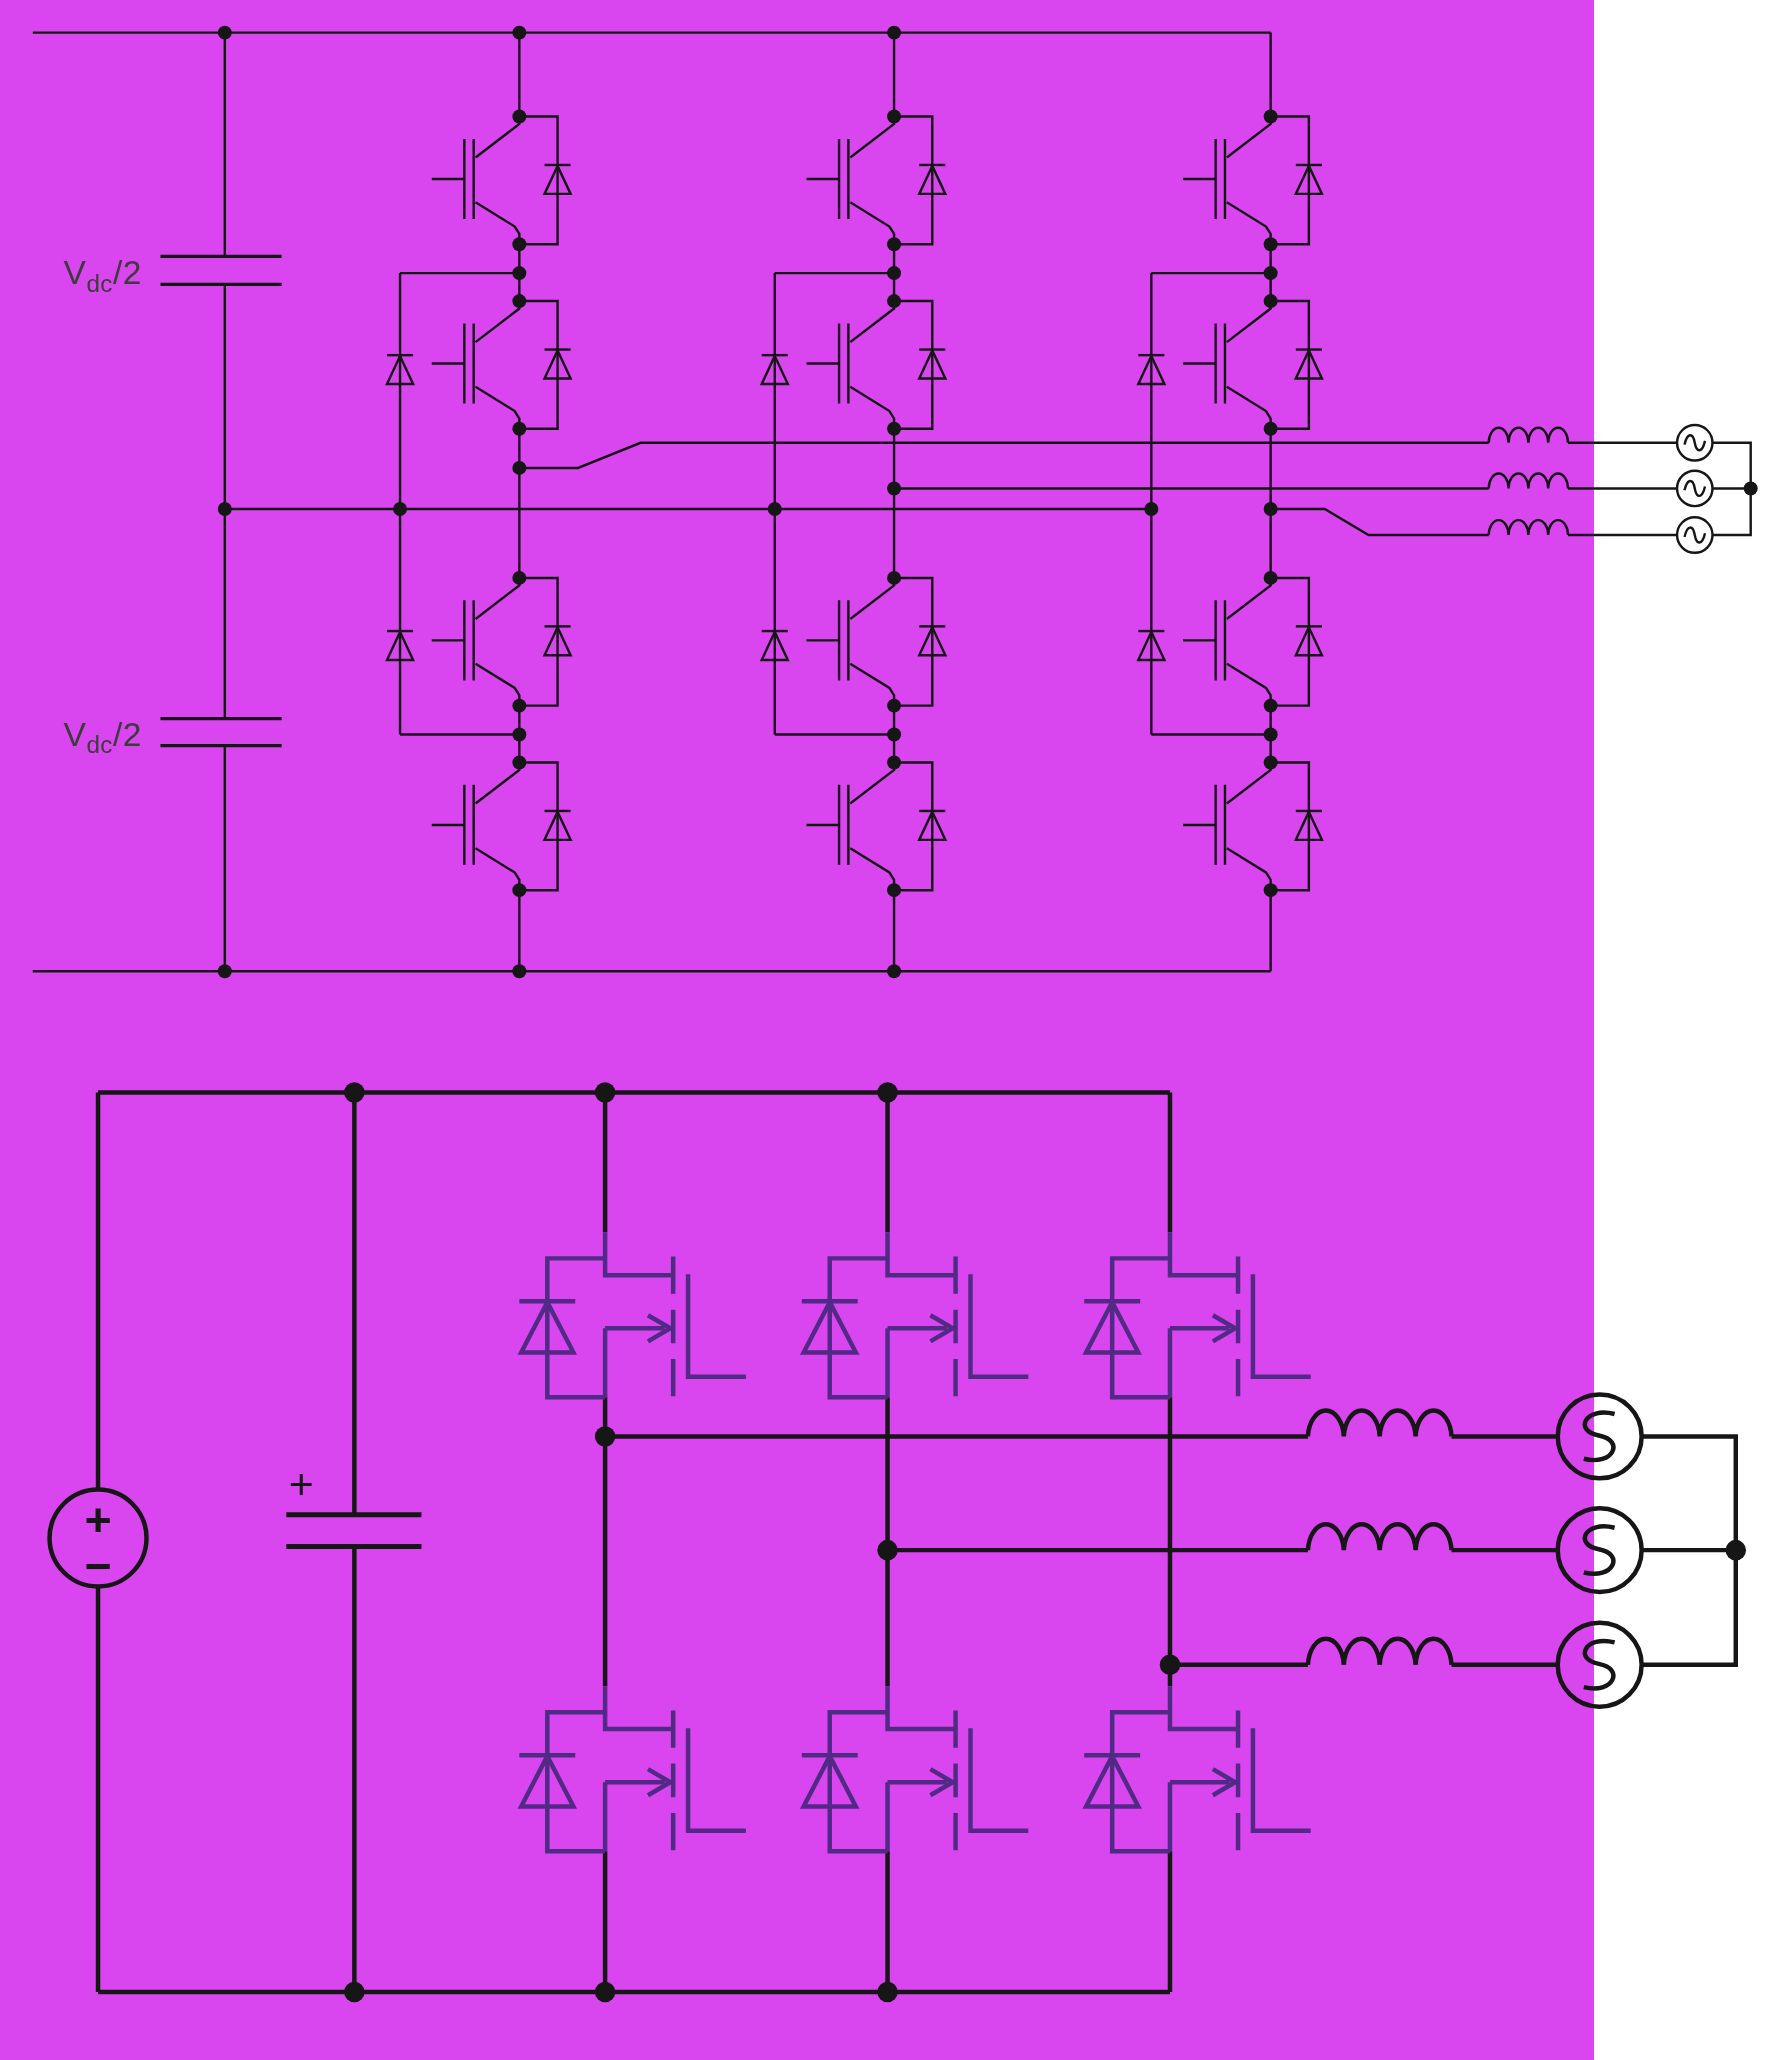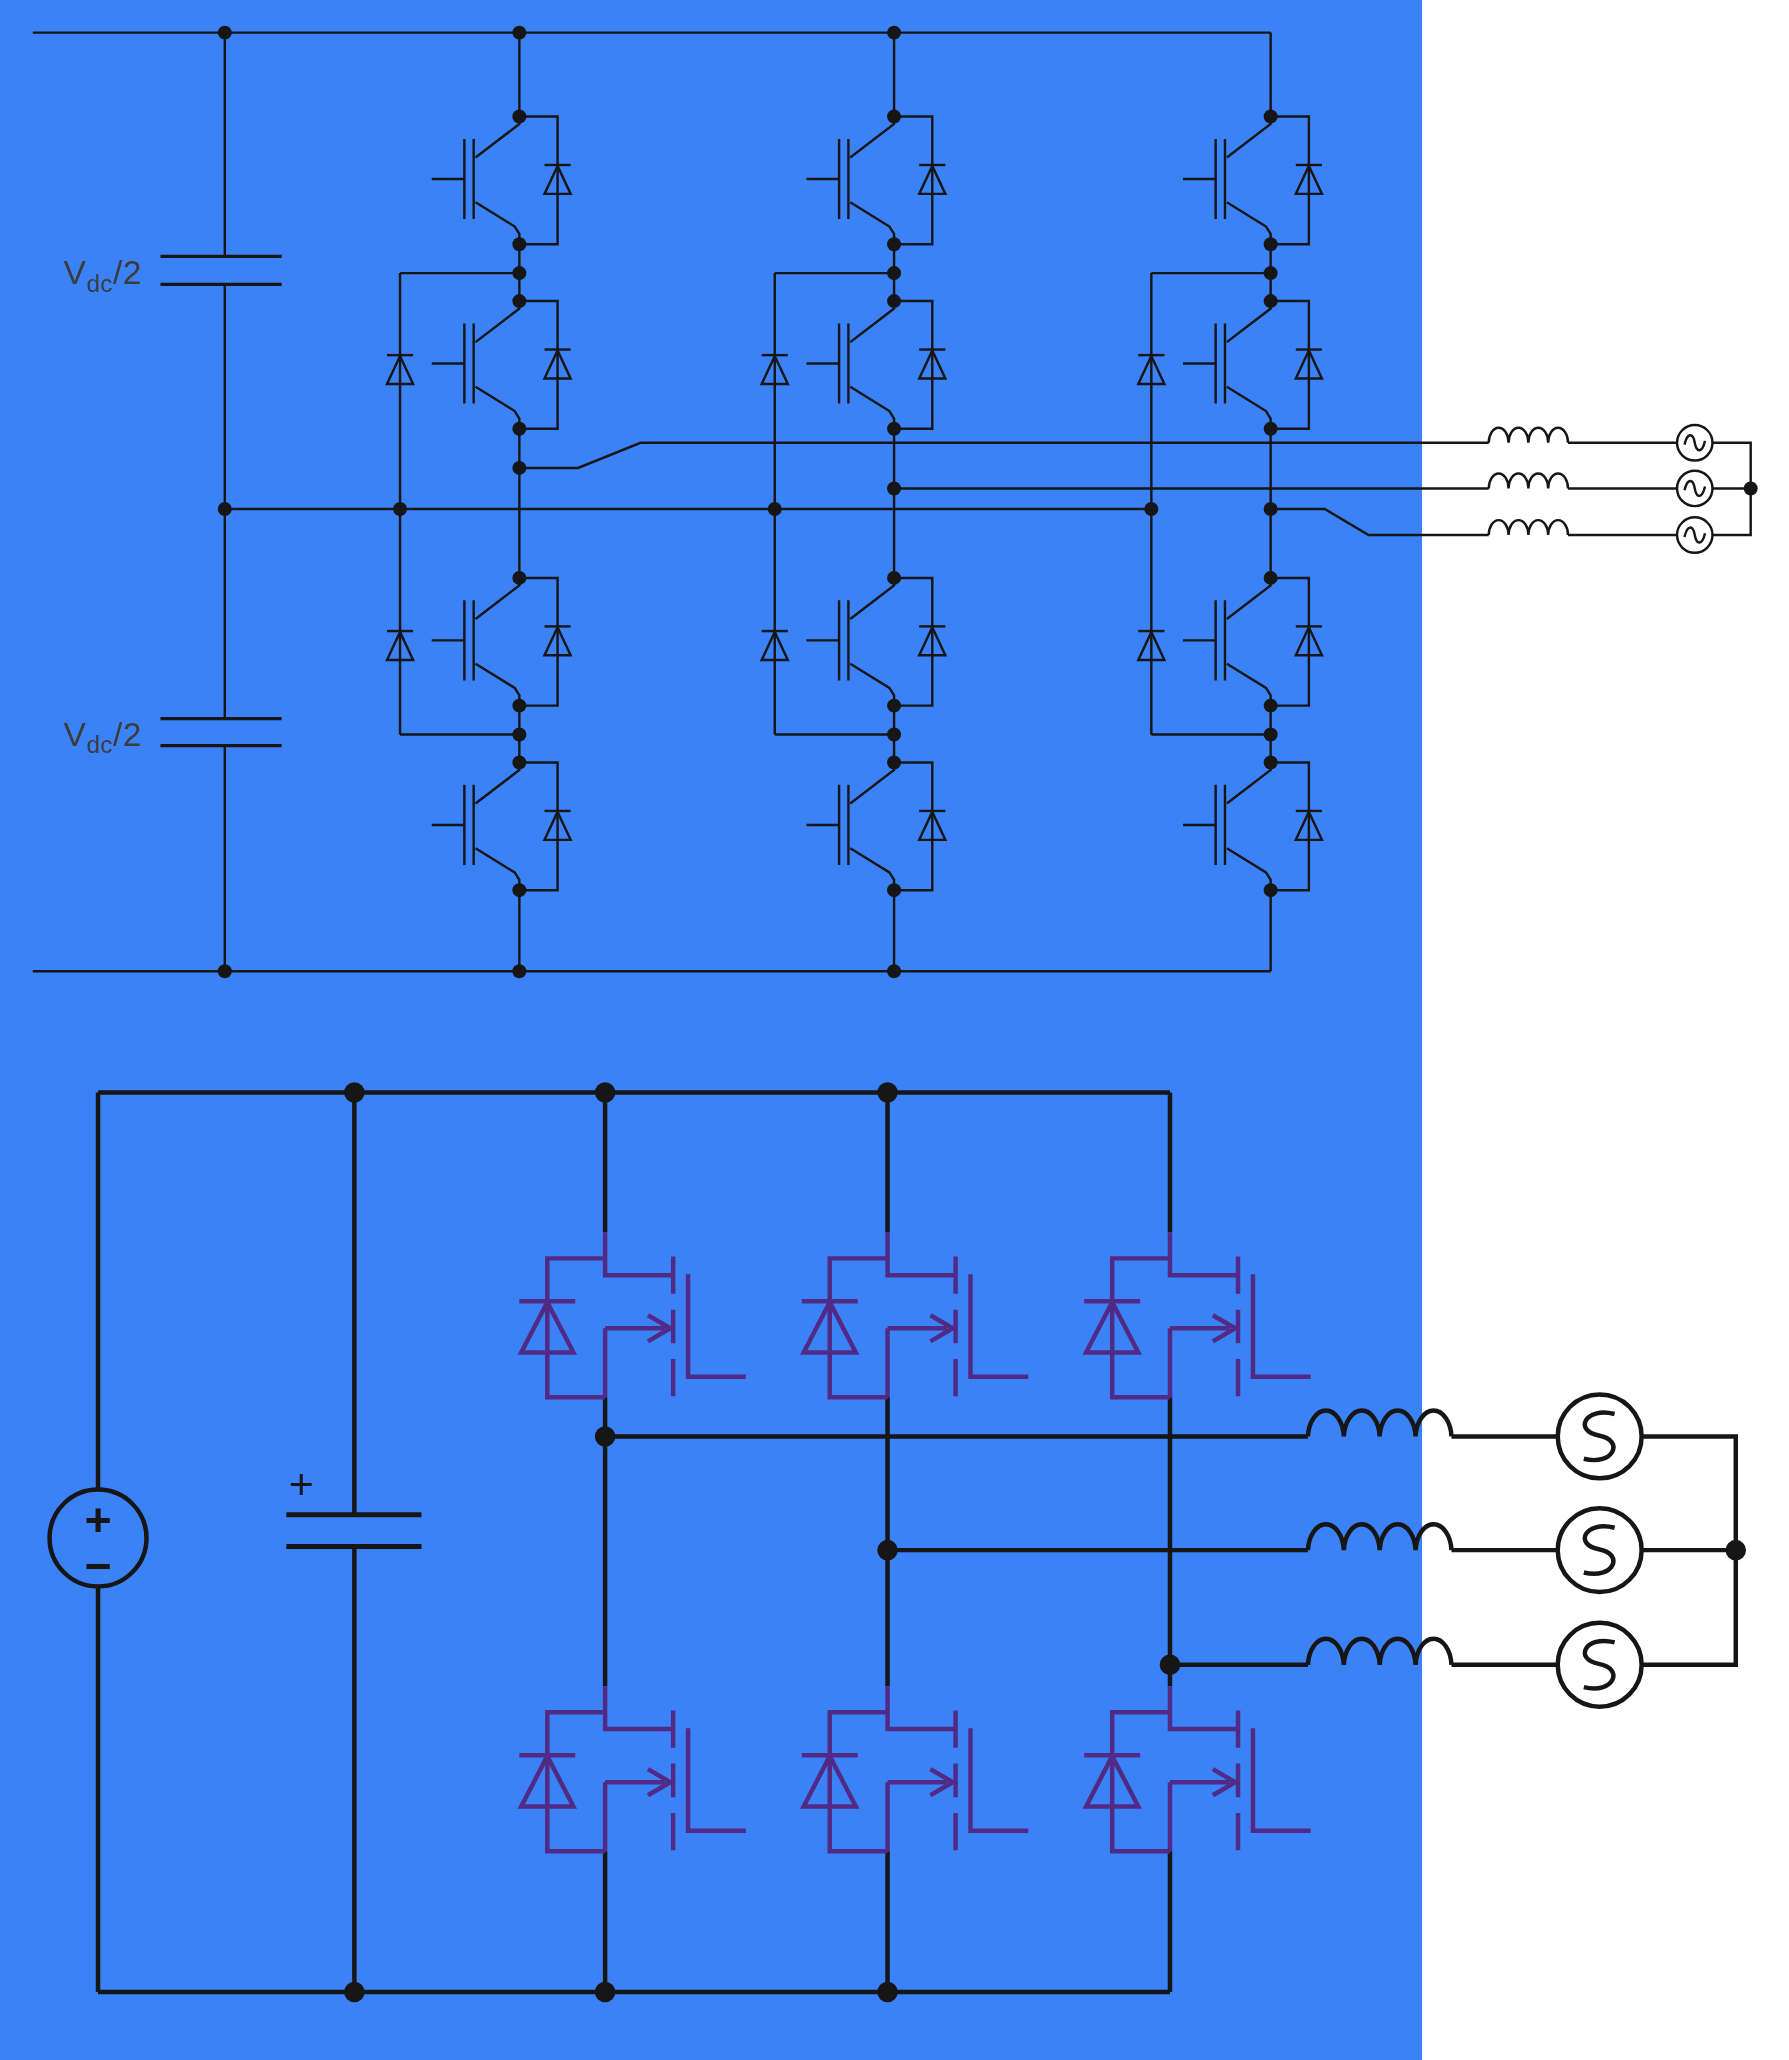--- a/index.html
+++ b/index.html
@@ -1,17 +1,17 @@
 <!DOCTYPE html>
 <html style="font-size:15px"><head>
 <meta charset="utf-8">
 <style>
   html,body{margin:0;padding:0;background:#ffffff;}
   body{font-family:"Liberation Sans", sans-serif;}
-  .canvas-wrap{width:1422px;height:2060px;background:#3b82f6;position:relative;}
+  .canvas-wrap{width:1594px;height:2060px;background:#d946ef;position:relative;}
   svg text{font-family:"Liberation Sans", sans-serif;}
   .vdc-label{font-size:36px;letter-spacing:0.5px;}
   .vdc-label .sub{font-size:26px;}
   .plus-label{font-size:46px;font-weight:400;}
   .src-sign{font-size:50px;font-weight:600;}
 </style>
 </head>
 <body>
 
 <div class="canvas-wrap">

